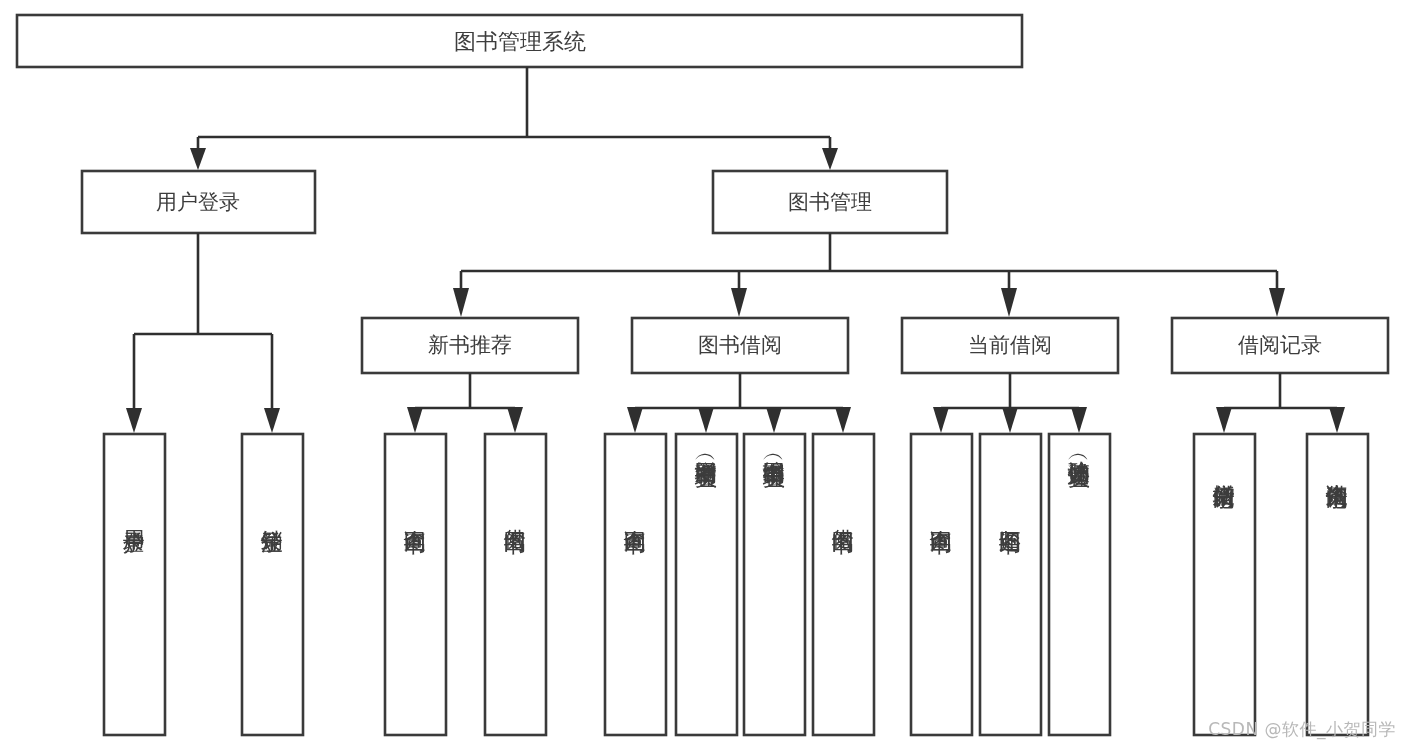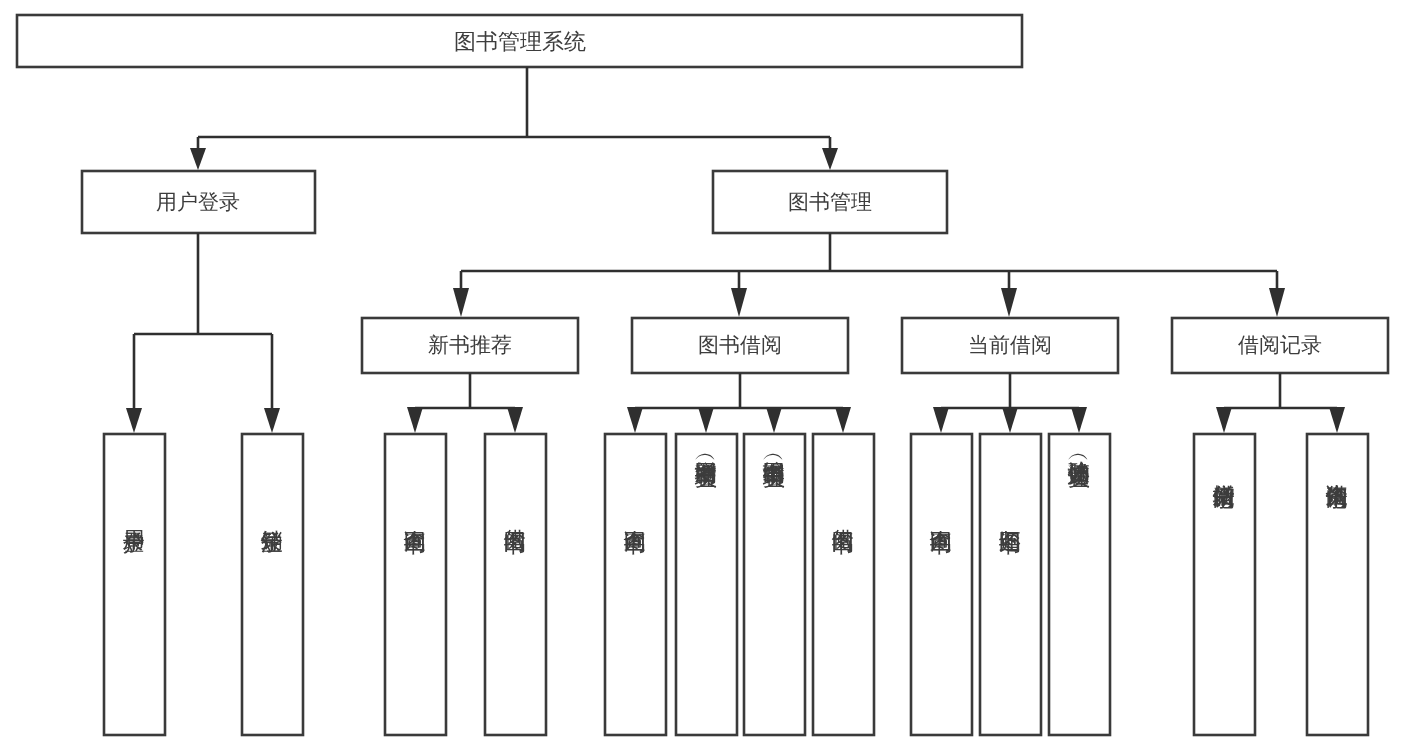--- a/index.html
+++ b/index.html
@@ -207,13 +207,14 @@
   <div class="vlabel" style="left:774px; top:443px;">编辑图书（管理员）</div>
   <div class="vlabel" style="left:843px; top:512px;">借阅图书</div>
 
   <div class="vlabel" style="left:941px; top:512px;">查询图书</div>
   <div class="vlabel" style="left:1010px; top:512px;">归还图书</div>
   <div class="vlabel" style="left:1079px; top:443px;">确认归还（管理员）</div>
 
   <div class="vlabel" style="left:1224px; top:466px;">新增借阅记录</div>
   <div class="vlabel" style="left:1337px; top:466px;">查询借阅记录</div>
 
+  <div class="watermark">CSDN @软件_小贺同学</div>
 </div>
 
 </body></html>

